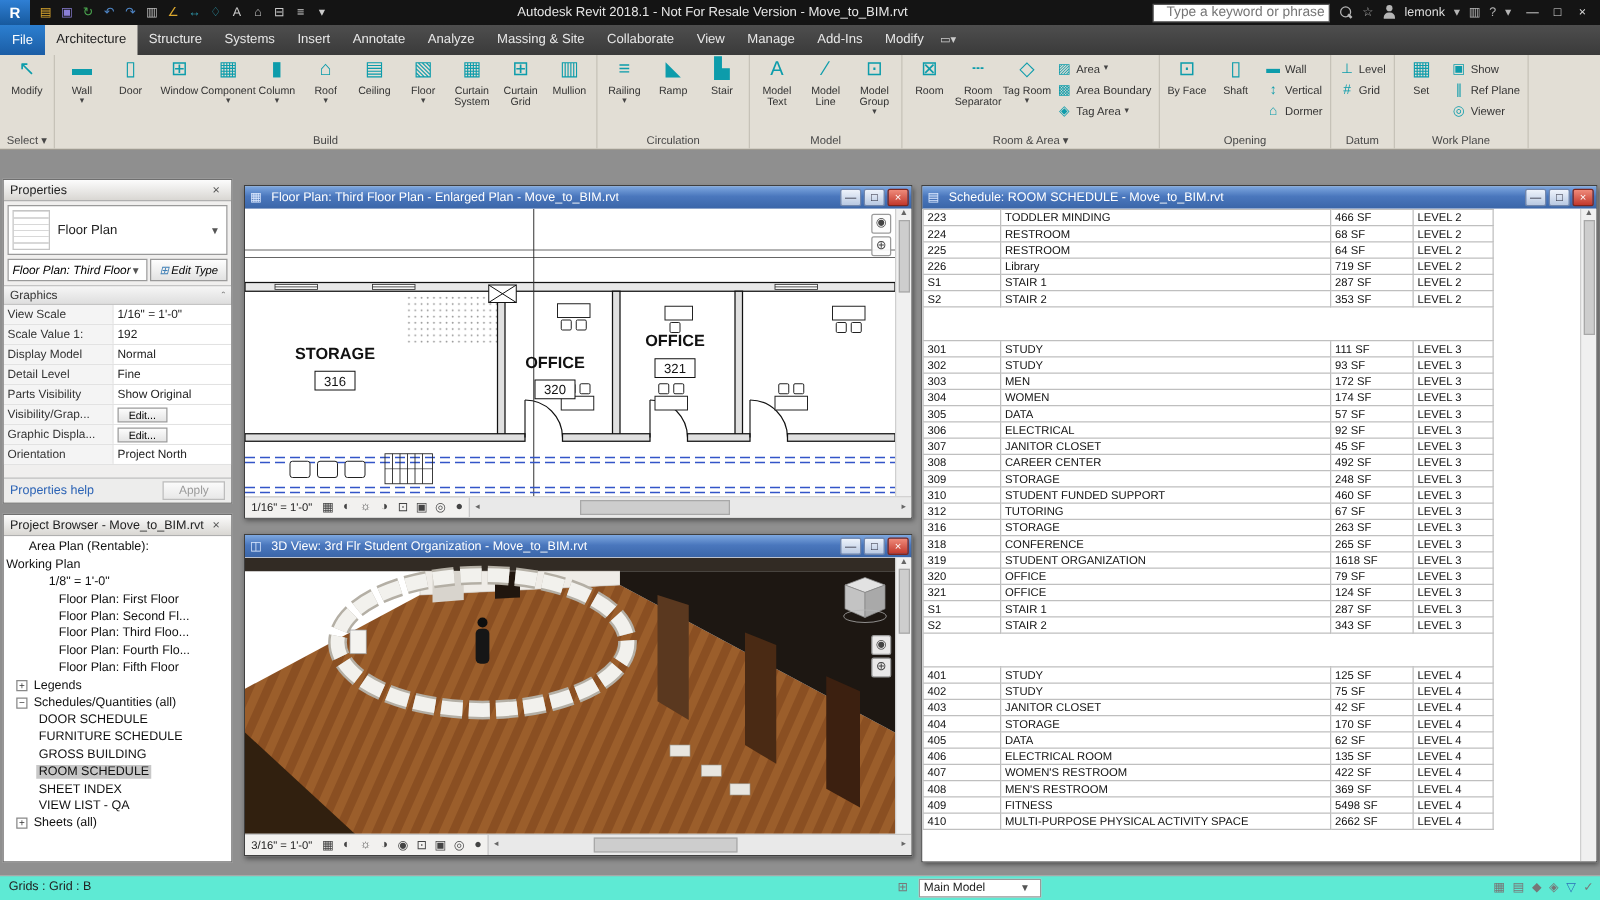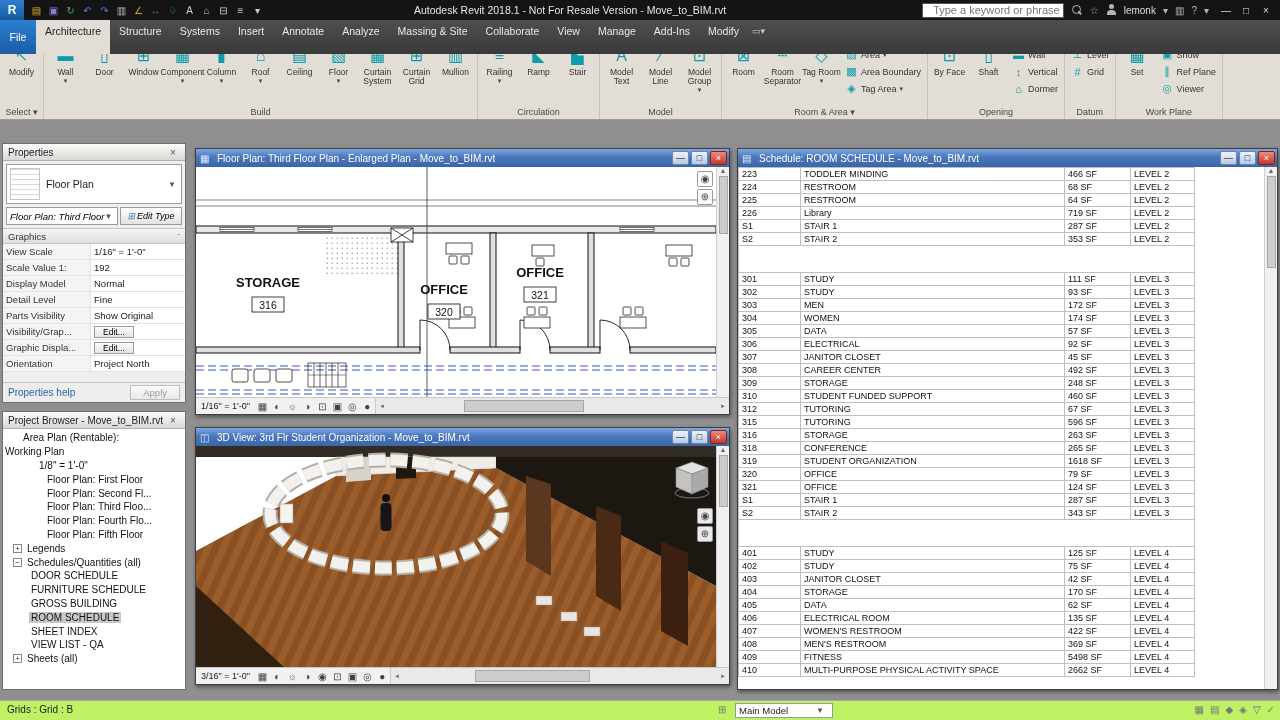--- a/index.html
+++ b/index.html
@@ -20,21 +20,21 @@
 .mag::after{content:"";position:absolute;width:4px;height:1.5px;background:#b5b5b5;transform:rotate(45deg);left:7px;top:8px;}
 .person-ic{width:11px;height:12px;position:relative;display:inline-block;}
 .person-ic::before{content:"";position:absolute;width:5px;height:5px;border-radius:50%;background:#b5b5b5;left:3px;top:0;}
 .person-ic::after{content:"";position:absolute;width:9px;height:5px;border-radius:4px 4px 0 0;background:#b5b5b5;left:1px;top:6px;}
 .tb-ic{font-size:10px;color:#b5b5b5;cursor:pointer;}
 .tb-user{font-size:10px;color:#ddd;cursor:pointer;}
 .winbtns{display:flex;}
 .winbtns span{width:20px;text-align:center;font-size:10px;color:#ddd;cursor:pointer;}
 
 
-.tabrow{position:absolute;top:20px;left:0;right:0;height:34px;background:linear-gradient(#4e4e4e,#3a3a3a);display:flex;align-items:stretch;z-index:49;}
+.tabrow{position:absolute;top:20px;left:0;right:0;height:24px;background:linear-gradient(#4e4e4e,#3a3a3a);display:flex;align-items:stretch;z-index:49;}
 .file-tab{width:36px;background:linear-gradient(#2c7fd0,#1b5da5);color:#fff;font-size:10.5px;display:flex;align-items:center;justify-content:center;cursor:pointer;}
 .rtab{padding:0 9px;line-height:22px;color:#e8e8e8;font-size:10.5px;cursor:pointer;white-space:nowrap;}
 .rtab.active{background:#e2ded5;color:#222;}
 .ribbon-toggle{margin-left:4px;color:#ccc;font-size:9px;line-height:22px;cursor:pointer;}
 
 
 .ribbon{position:absolute;top:42px;left:0;right:0;height:78px;background:#e2ded5;border-bottom:1px solid #9e9a91;display:flex;overflow:hidden;z-index:48;}
 .rpanel{height:100%;border-right:1px solid #c6c2b8;display:flex;flex-direction:column;flex:0 0 auto;}
 .rtools{flex:1;display:flex;align-items:flex-start;padding:1px 2px 0;}
 .rlabel{height:14px;font-size:9px;color:#474747;text-align:center;line-height:14px;padding:0 4px;white-space:nowrap;cursor:pointer;}
@@ -102,21 +102,21 @@
 .navbar{position:absolute;display:flex;flex-direction:column;gap:2px;z-index:5;}
 .nav-btn{width:16px;height:16px;background:rgba(252,252,252,.92);border:1px solid #9a9a9a;border-radius:2px;font-size:10px;text-align:center;line-height:14px;color:#444;cursor:pointer;}
 
 
 .sched-wrap{position:absolute;left:0;top:0;right:13px;bottom:0;overflow:hidden;background:#fff;}
 table.sched{border-collapse:collapse;table-layout:fixed;width:456px;font-size:9px;}
 table.sched td{border:1px solid #bfbfbf;height:13px;padding:0 0 0 3px;white-space:nowrap;overflow:hidden;color:#111;}
 tr.blankrow td{height:27px;border-left:1px solid #bfbfbf;border-right:1px solid #bfbfbf;}
 
 
-.statusbar{position:absolute;top:700px;left:0;right:0;height:20px;background:#bef264;border-top:1px solid #a8a8a8;font-size:10px;color:#222;padding-left:32px;}
+.statusbar{position:absolute;top:700px;left:0;right:0;height:20px;background:#5eead4;border-top:1px solid #a8a8a8;font-size:10px;color:#222;padding-left:32px;}
 .sb-left{position:absolute;left:7px;top:3px;}
 .sb-workset-ic{position:absolute;left:718px;top:3px;color:#777;font-size:10px;}
 .sb-combo{position:absolute;left:735px;top:2px;width:98px;height:15px;background:#fff;border:1px solid #999;font-size:9.5px;display:flex;align-items:center;padding:0 3px;cursor:pointer;}
 .sb-right{position:absolute;right:5px;top:3px;display:flex;gap:6px;align-items:center;}
 .sb-ic{font-size:10px;cursor:pointer;}
 </style>
 </head>
 <body>
 
 <div class="app">
@@ -845,26 +845,20 @@
                   <td>460 SF</td>
                   <td>LEVEL 3</td>
                 </tr>
                 <tr>
                   <td>312</td>
                   <td>TUTORING</td>
                   <td>67 SF</td>
                   <td>LEVEL 3</td>
                 </tr>
                 <tr>
-                  <td>315</td>
-                  <td>TUTORING</td>
-                  <td>596 SF</td>
-                  <td>LEVEL 3</td>
-                </tr>
-                <tr>
                   <td>316</td>
                   <td>STORAGE</td>
                   <td>263 SF</td>
                   <td>LEVEL 3</td>
                 </tr>
                 <tr>
                   <td>318</td>
                   <td>CONFERENCE</td>
                   <td>265 SF</td>
                   <td>LEVEL 3</td>

